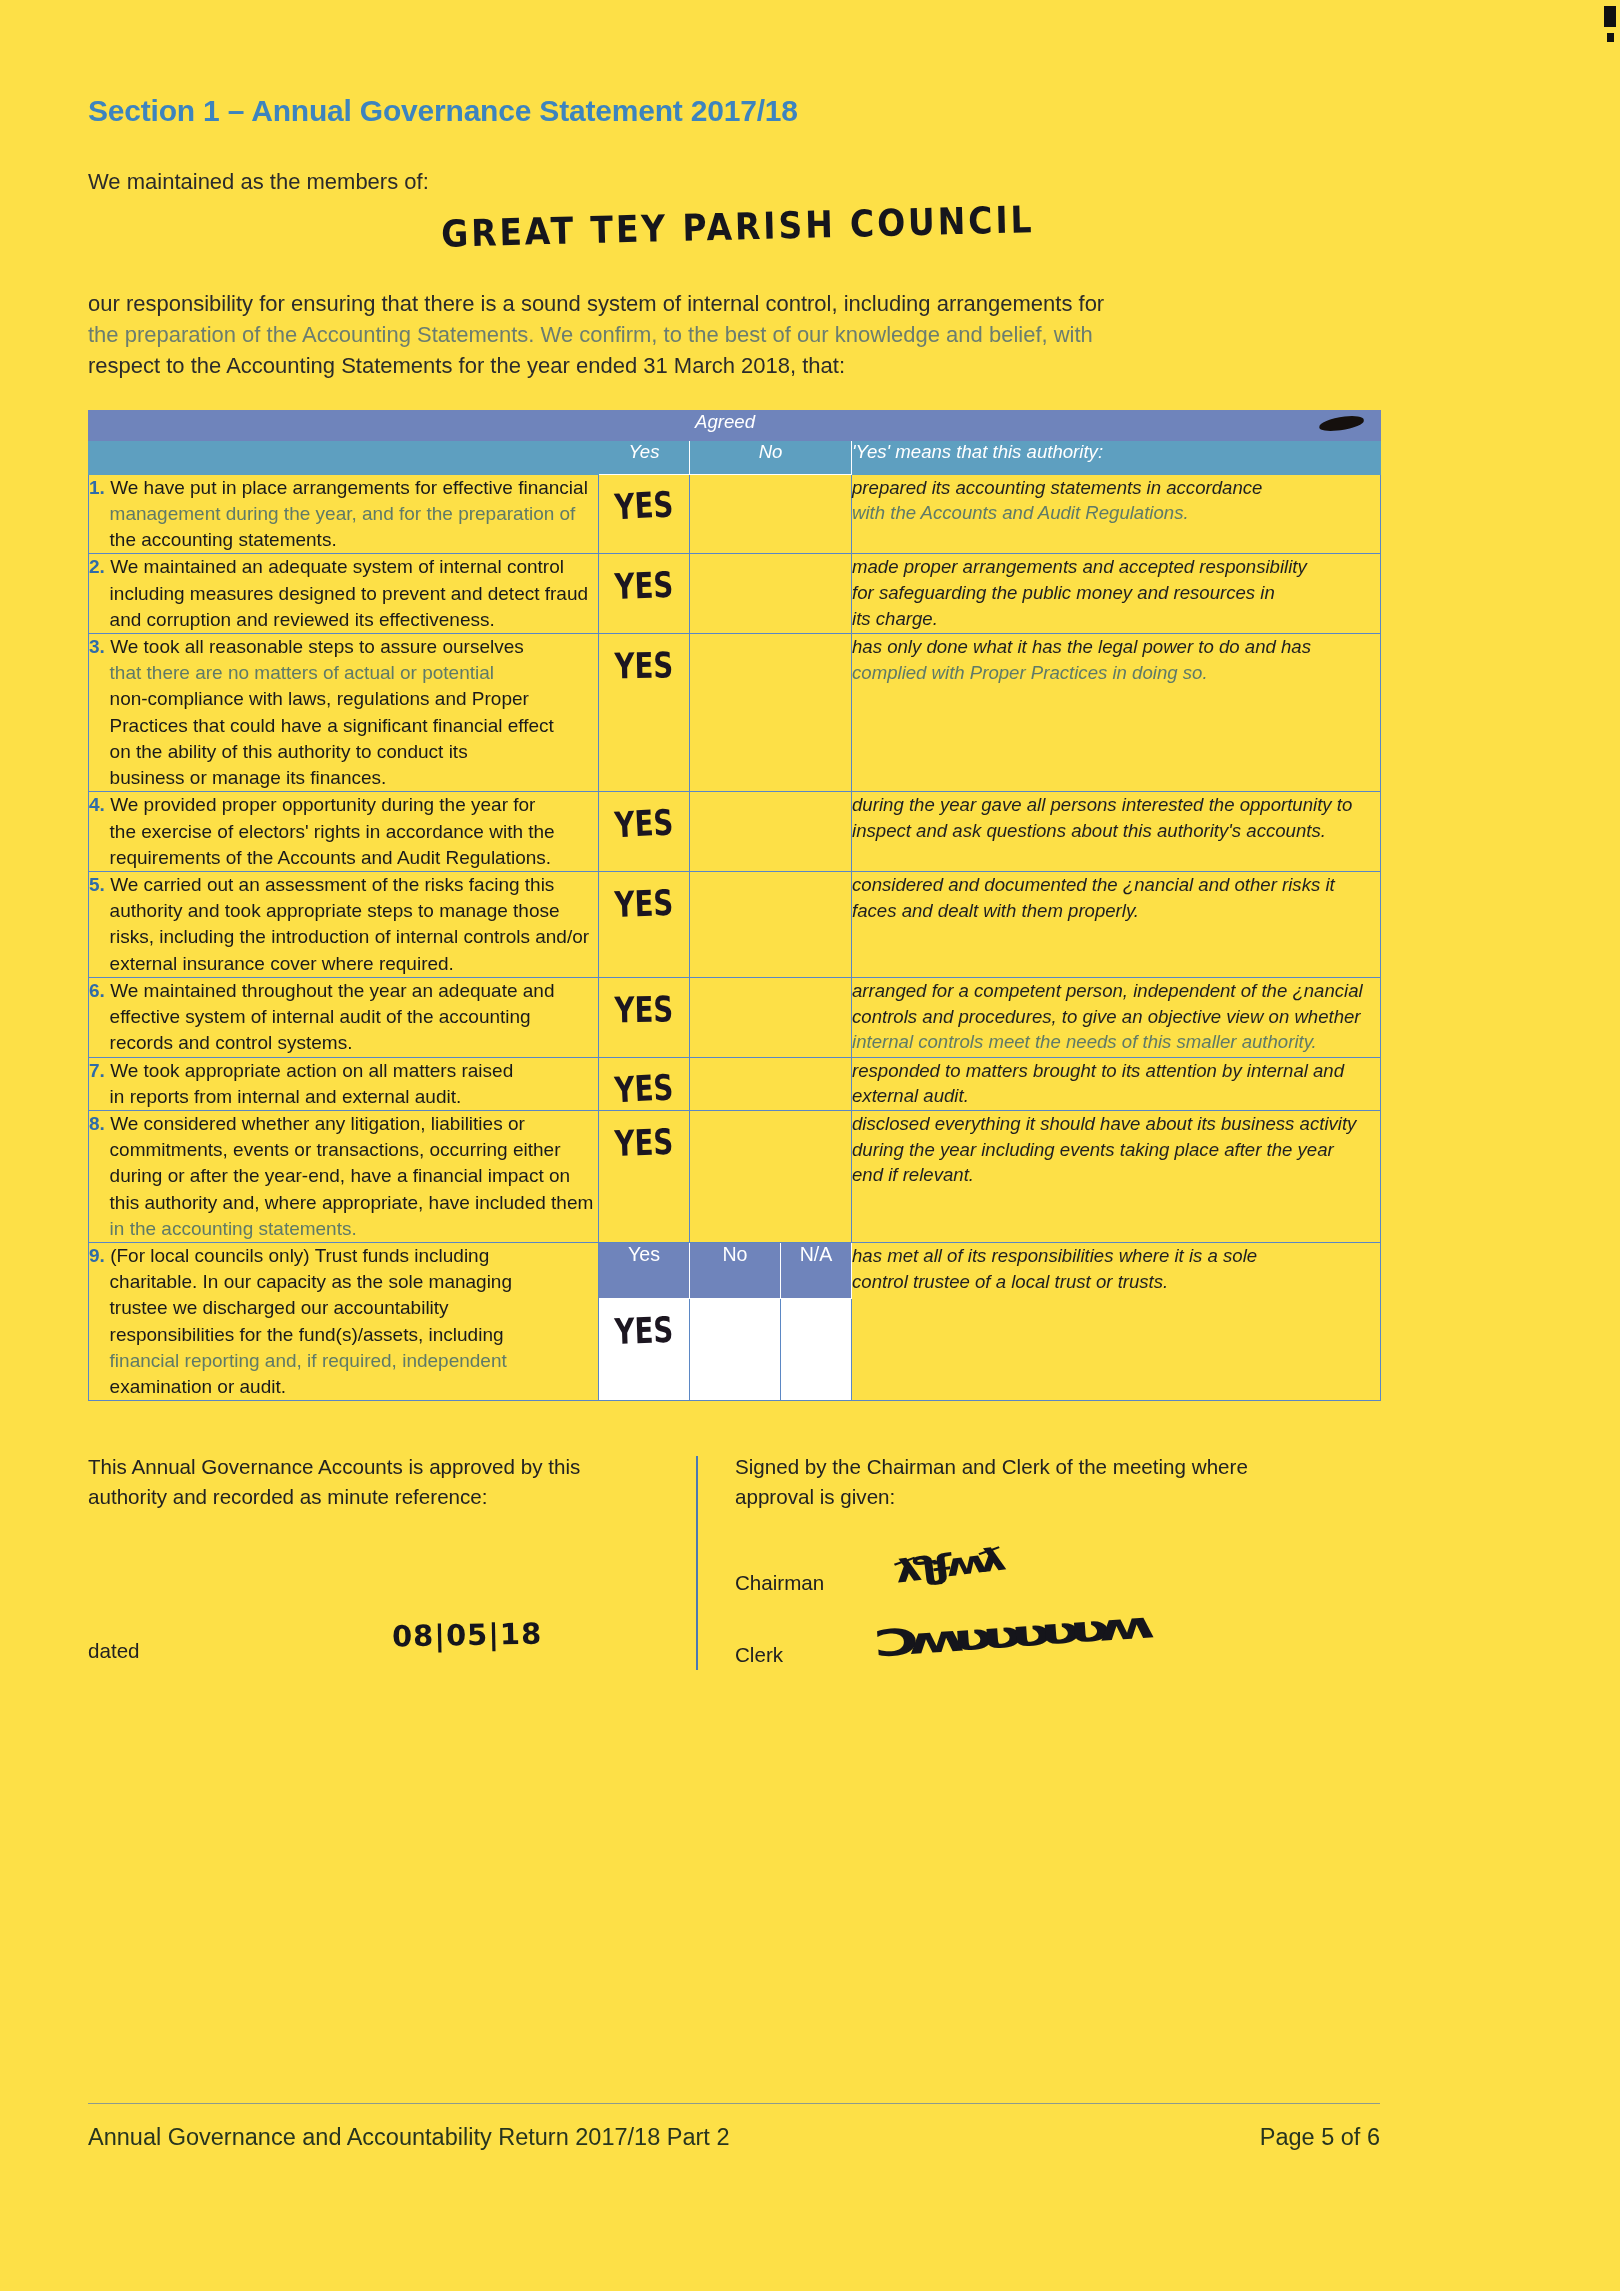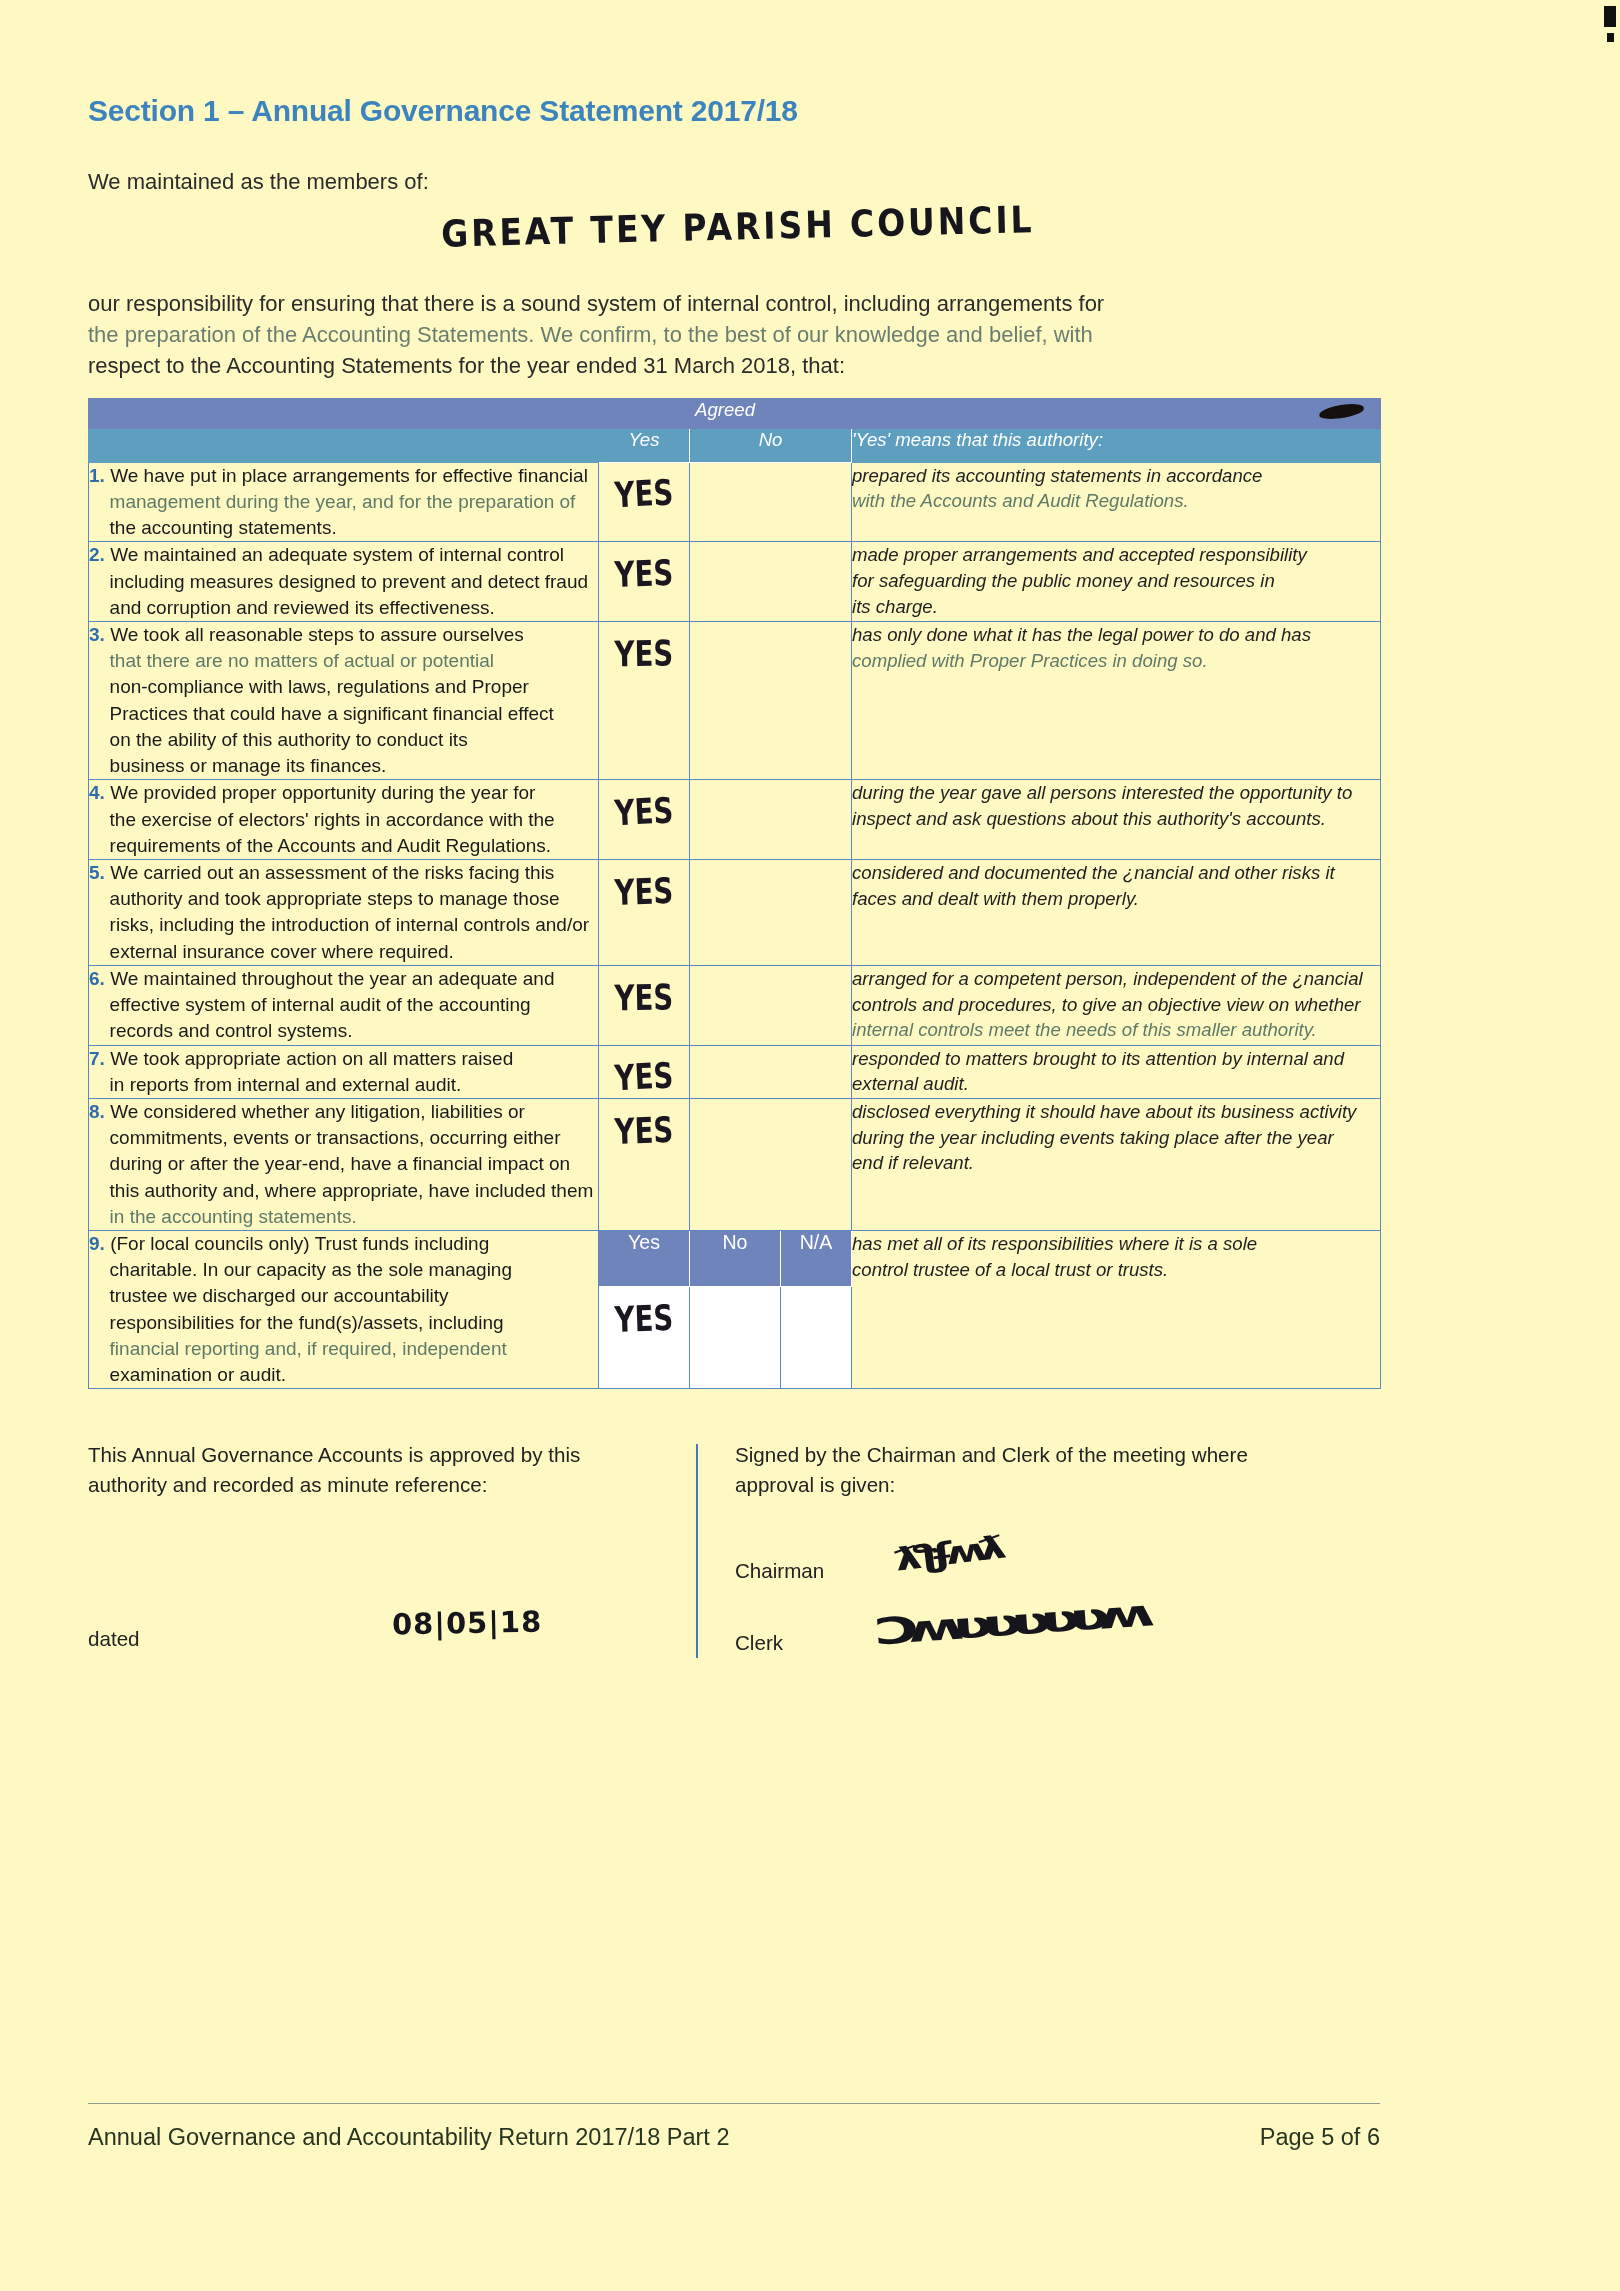--- a/index.html
+++ b/index.html
@@ -8,21 +8,21 @@
     background: #ffffff;
   }
   body {
     font-family: "Liberation Sans", sans-serif;
     color: #1a1a1a;
   }
   #page {
     position: relative;
     width: 1620px;
     height: 2292px;
-    background: #fef9c3;
+    background: #fde047;
     overflow: hidden;
   }
   
   .scan-mark {
     position: absolute;
     background: #111;
   }
   #edge-mark-1 { right: 3.9px; top: 5.9px; width: 11.8px; height: 21.6px; }
   #edge-mark-2 { right: 5.9px; top: 33px; width: 6.9px; height: 8.8px; }
 
@@ -74,21 +74,21 @@
     font-size: 22px;
     line-height: 1.42;
     color: #2b2b2b;
     margin-top: 22px;
   }
   .body-para .faded { color: #6b7d70; }
 
   
   table#ags-table {
     border-collapse: collapse;
-    margin-top: 16px;
+    margin-top: 28px;
     width: 1292px;
     table-layout: fixed;
   }
   table#ags-table td, table#ags-table th {
     border: 1px solid #5b87c4;
     vertical-align: top;
     padding: 0;
   }
   .hdr-agreed {
     background: #6f84bb;

